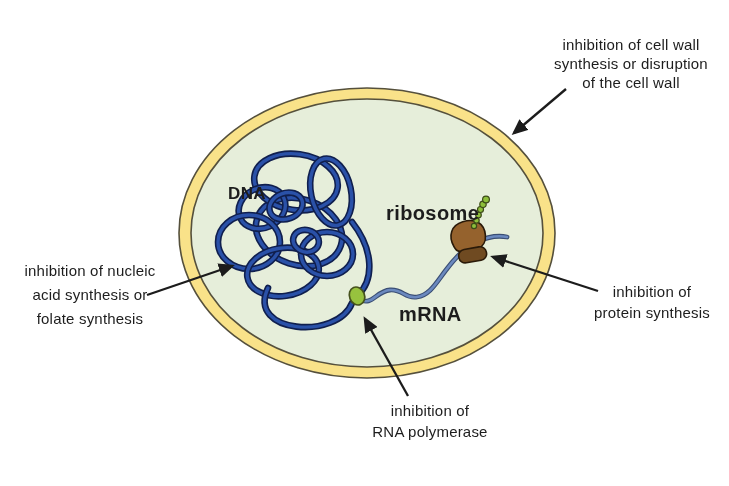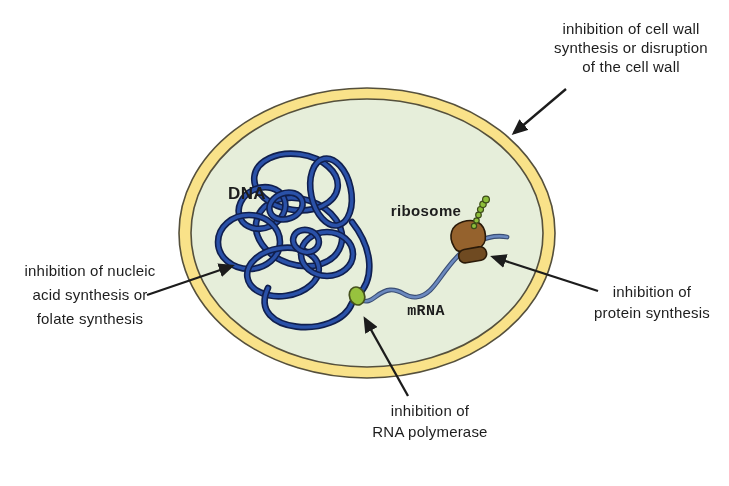--- a/index.html
+++ b/index.html
@@ -8,23 +8,23 @@
     overflow:hidden;font-family:"Liberation Sans",sans-serif;
   }
   .stage svg{position:absolute;left:0;top:0;}
   .lbl{
     position:absolute;color:#1d1d1d;text-align:center;
     white-space:pre-line;user-select:none;
   }
   .organelle{font-weight:bold;letter-spacing:.4px;}
   .ann{font-size:15px;line-height:19.5px;letter-spacing:.2px;}
   .lbl-dna{left:200px;top:184px;width:44px;font-size:17px;margin-left:25px;}
-  .lbl-ribosome{left:386px;top:202px;width:80px;font-size:15px;}
-  .lbl-mrna{left:399px;top:303px;width:54px;font-size:15px;font-family:Liberation Mono, monospace;}
-  .ann-cellwall{left:536px;top:19px;width:190px;line-height:19px;}
+  .lbl-ribosome{left:386px;top:202px;width:80px;font-size:20px;}
+  .lbl-mrna{left:399px;top:303px;width:54px;font-size:20px;}
+  .ann-cellwall{left:536px;top:35px;width:190px;line-height:19px;}
   .ann-nucleic{left:11px;top:259px;width:158px;line-height:24px;}
   .ann-protein{left:576px;top:282px;width:152px;line-height:20.5px;}
   .ann-rnapol{left:355px;top:401px;width:150px;line-height:20.5px;}
   
   .dk{stroke:#101f4e;stroke-width:6.6;fill:none;stroke-linecap:round;}
   .bl{stroke:#2a51a8;stroke-width:3.4;fill:none;stroke-linecap:round;}
   
   .mk{stroke:#3a4e74;stroke-width:4.8;fill:none;stroke-linecap:round;}
   .ml{stroke:#6b89bf;stroke-width:2.6;fill:none;stroke-linecap:round;}
 </style>

